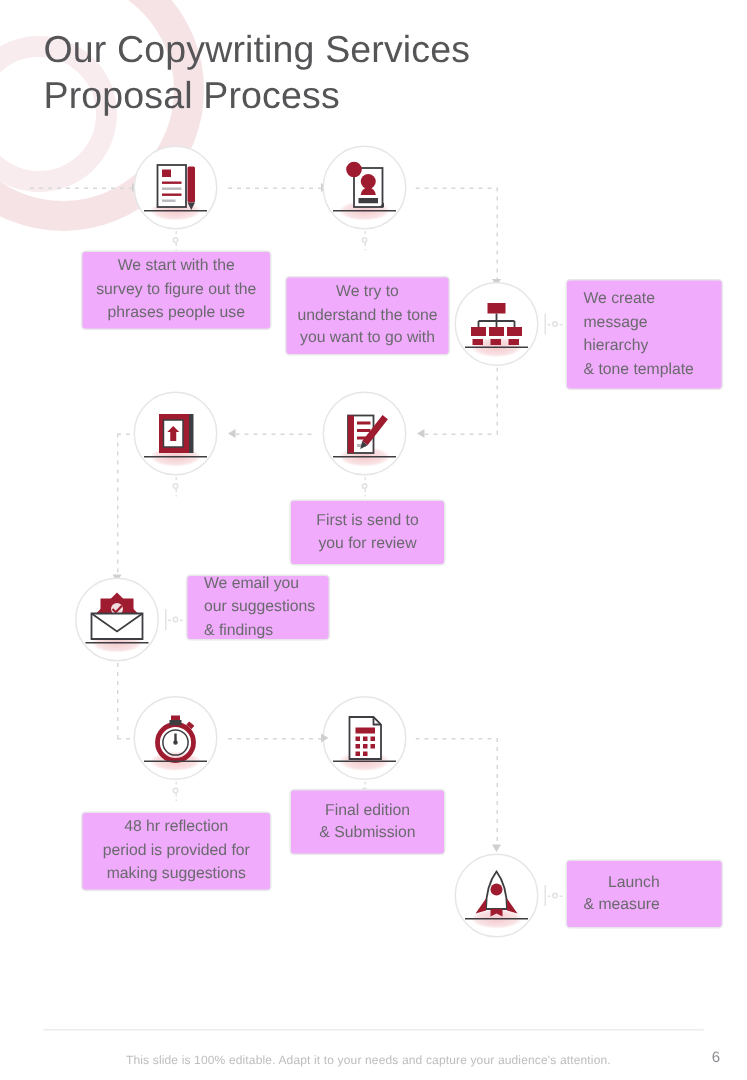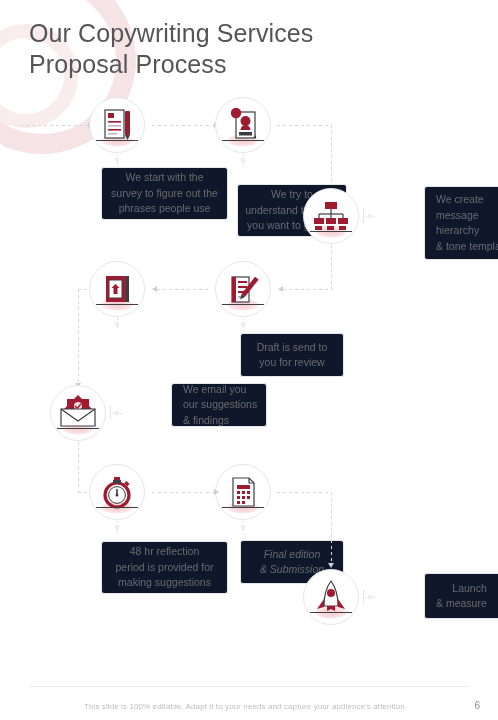--- a/index.html
+++ b/index.html
@@ -95,31 +95,30 @@
     width: 56px;
     height: 56px;
   }
 
   
   .card {
     position: absolute;
     box-sizing: border-box;
     border: 1px solid #e7e7e9;
     border-radius: 3px;
-    background: #0f172a;
+    background: #f0abfc;
     color: #6a6a6e;
     font-size: 10.5px;
     line-height: 15.5px;
     display: flex;
     align-items: center;
     justify-content: center;
     text-align: center;
     padding: 21px 6px;
     white-space: pre-line;
-    margin-left: 47px;
   }
   .card.left-align {
     justify-content: flex-start;
     text-align: left;
     padding-left: 11px;
   }
 
   
   .conn {
     position: absolute;
@@ -325,21 +324,21 @@
       </g>
     </svg>
     <div class="baseline"></div>
   </div>
 
   <div class="stub stub-v" style="left:117px; top:318px;"></div>
   <div class="stub stub-dot" style="left:115px; top:322px;"></div>
 
   <div class="stub stub-v" style="left:243px; top:318px;"></div>
   <div class="stub stub-dot" style="left:241px; top:322px;"></div>
-  <div class="card" style="left:193px; top:333px; width:104px; height:40px;">Draft is send to
+  <div class="card" style="left:193px; top:333px; width:104px; height:40px;">First is send to
 you for review</div>
 
   <div class="conn h-dash" style="left:78px; top:289px; width:12px;"></div>
   <div class="conn v-dash" style="left:78px; top:289px; height:95px;"></div>
   <div class="arrow arrow-d" style="left:74.5px; top:383px;"></div>
 
   <div class="node" style="left:50px; top:385px;">
     <div class="ring"></div>
     <div class="shadow"></div>
     <svg class="glyph" viewBox="0 0 56 56">
@@ -400,21 +399,21 @@
   <div class="arrow arrow-r" style="left:214px; top:488.5px;"></div>
 
   <div class="stub stub-v" style="left:117px; top:521px;"></div>
   <div class="stub stub-dot" style="left:115px; top:525px;"></div>
   <div class="card" style="left:54px; top:541px; width:127px; height:53px;">48 hr reflection
 period is provided for
 making suggestions</div>
 
   <div class="stub stub-v" style="left:243px; top:521px;"></div>
   <div class="stub stub-dot" style="left:241px; top:525px;"></div>
-  <div class="card" style="left:193px; top:540px; width:104px; height:42px;font-style:italic;">Final edition
+  <div class="card" style="left:193px; top:526px; width:104px; height:42px;">Final edition
 &amp; Submission</div>
 
   <div class="conn h-dash" style="left:277px; top:492px; width:55px;"></div>
   <div class="conn v-dash" style="left:331px; top:492px; height:72px;"></div>
   <div class="arrow arrow-d" style="left:327.5px; top:563px;"></div>
 
   <div class="node" style="left:303px; top:569px;">
     <div class="ring"></div>
     <div class="shadow"></div>
     <svg class="glyph" viewBox="0 0 56 56">

